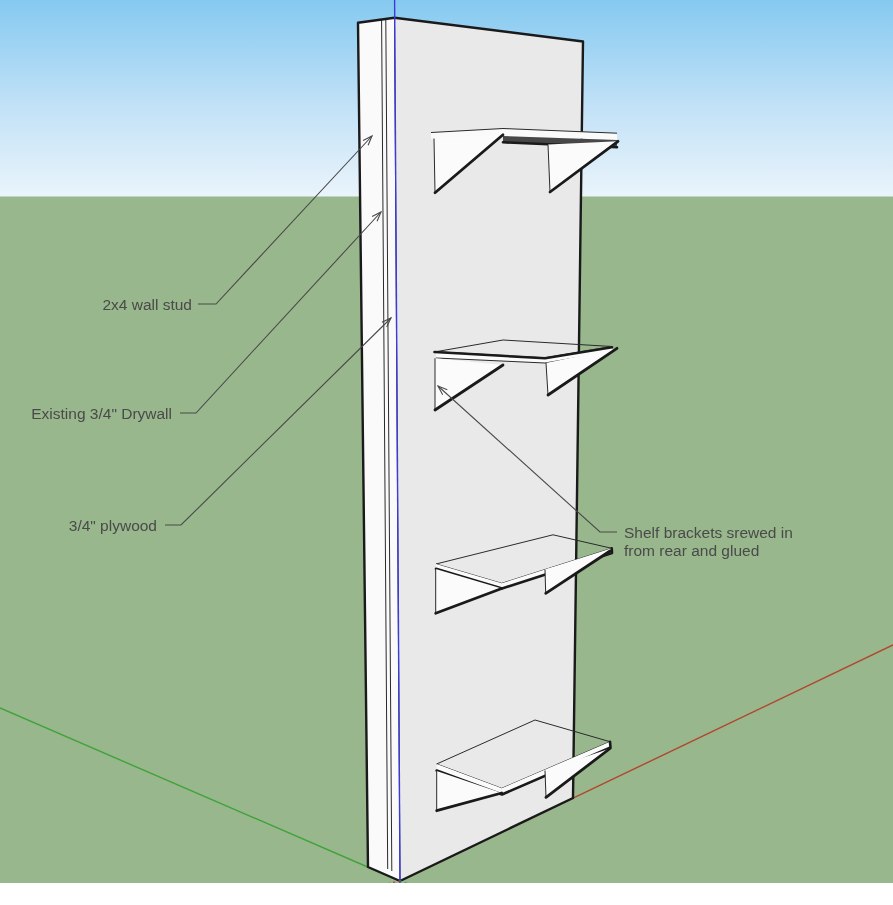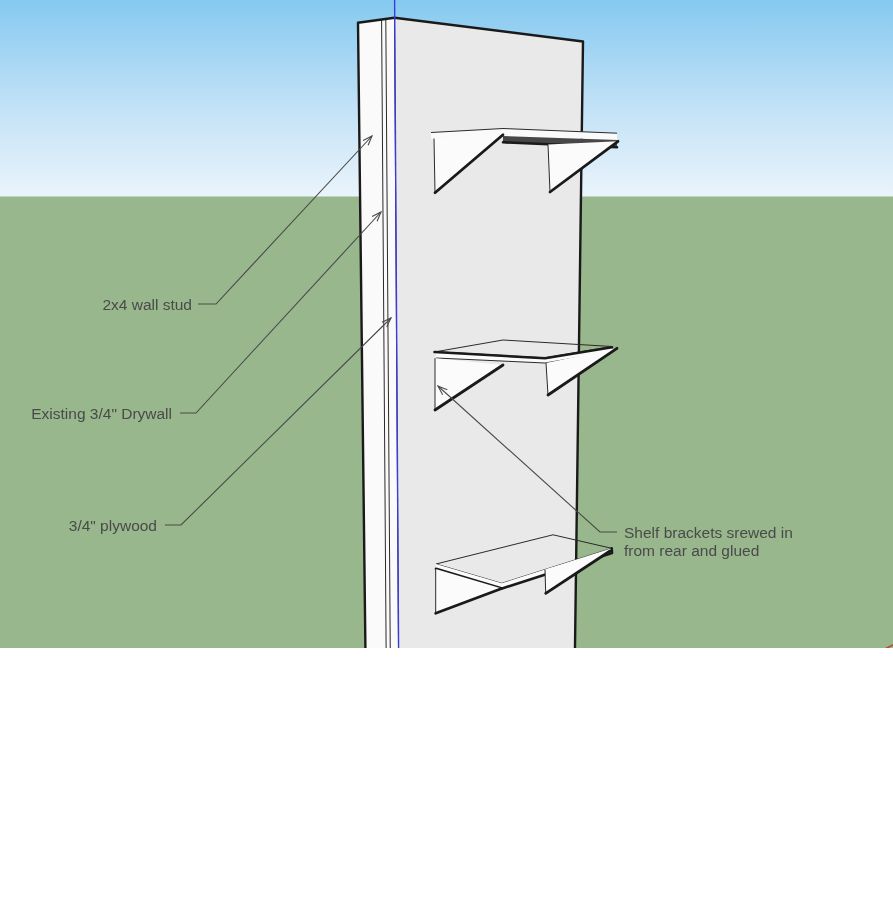--- a/index.html
+++ b/index.html
@@ -1,16 +1,16 @@
 <!DOCTYPE html>
 <html><head>
 <meta charset="utf-8">
 <style>
   html,body{margin:0;padding:0;background:#fff;}
-  #viewport{width:893px;height:648px;position:relative;overflow:hidden;}
+  #viewport{width:893px;height:883px;position:relative;overflow:hidden;}
   svg{display:block;}
   .thin{stroke:#2A2A2A;stroke-width:1;fill:none;}
   .thick{stroke:#1A1A1A;stroke-width:2.6;fill:none;stroke-linecap:round;stroke-linejoin:round;}
   .hyp{stroke:#1A1A1A;stroke-width:2.8;fill:none;stroke-linecap:round;}
   .silhouette{stroke:#1A1A1A;stroke-width:2.4;fill:none;stroke-linejoin:round;}
   .leader{stroke:#4A4A4A;stroke-width:1.1;fill:none;}
   .axis{fill:none;stroke-width:1.4;}
   .axis-dot{fill:none;stroke-width:1.3;stroke-dasharray:2,3;}
   text{font-family:"Liberation Sans","DejaVu Sans",sans-serif;font-size:15.5px;}
 </style>

